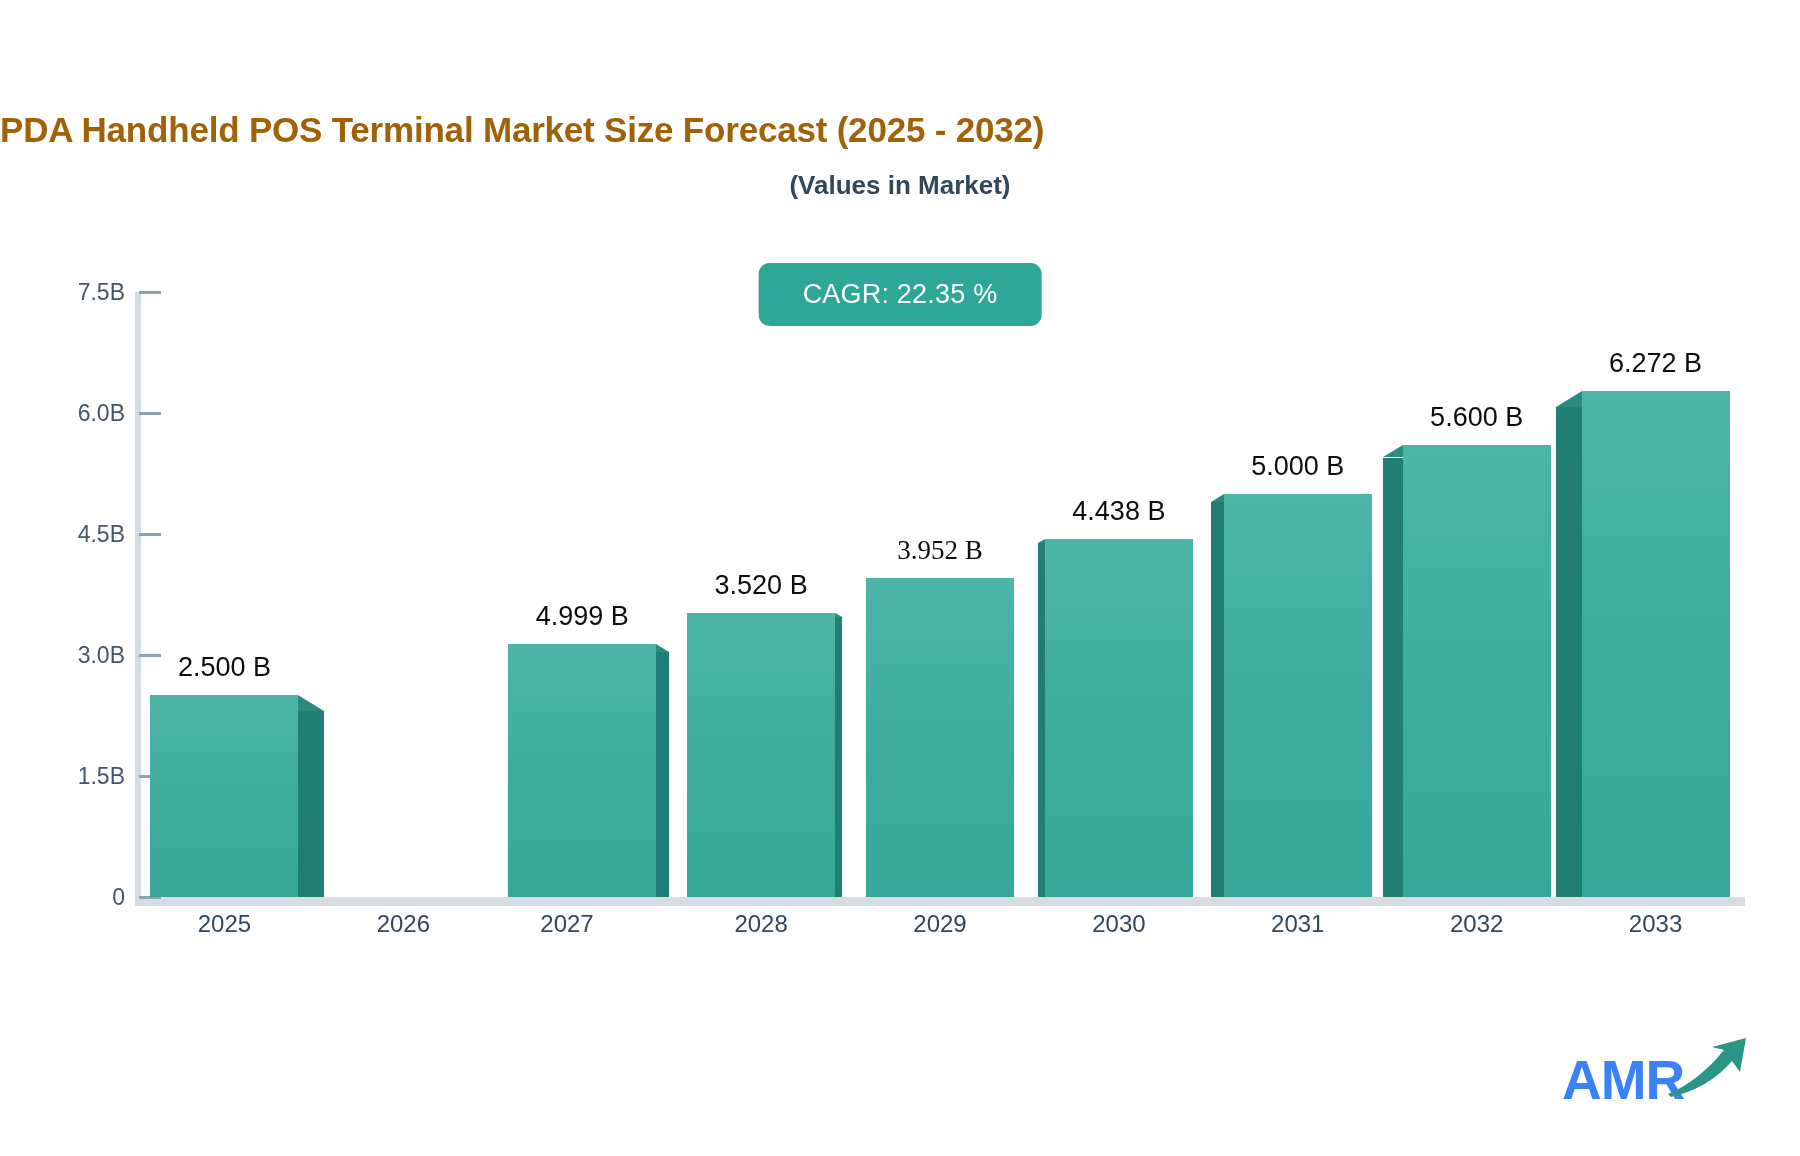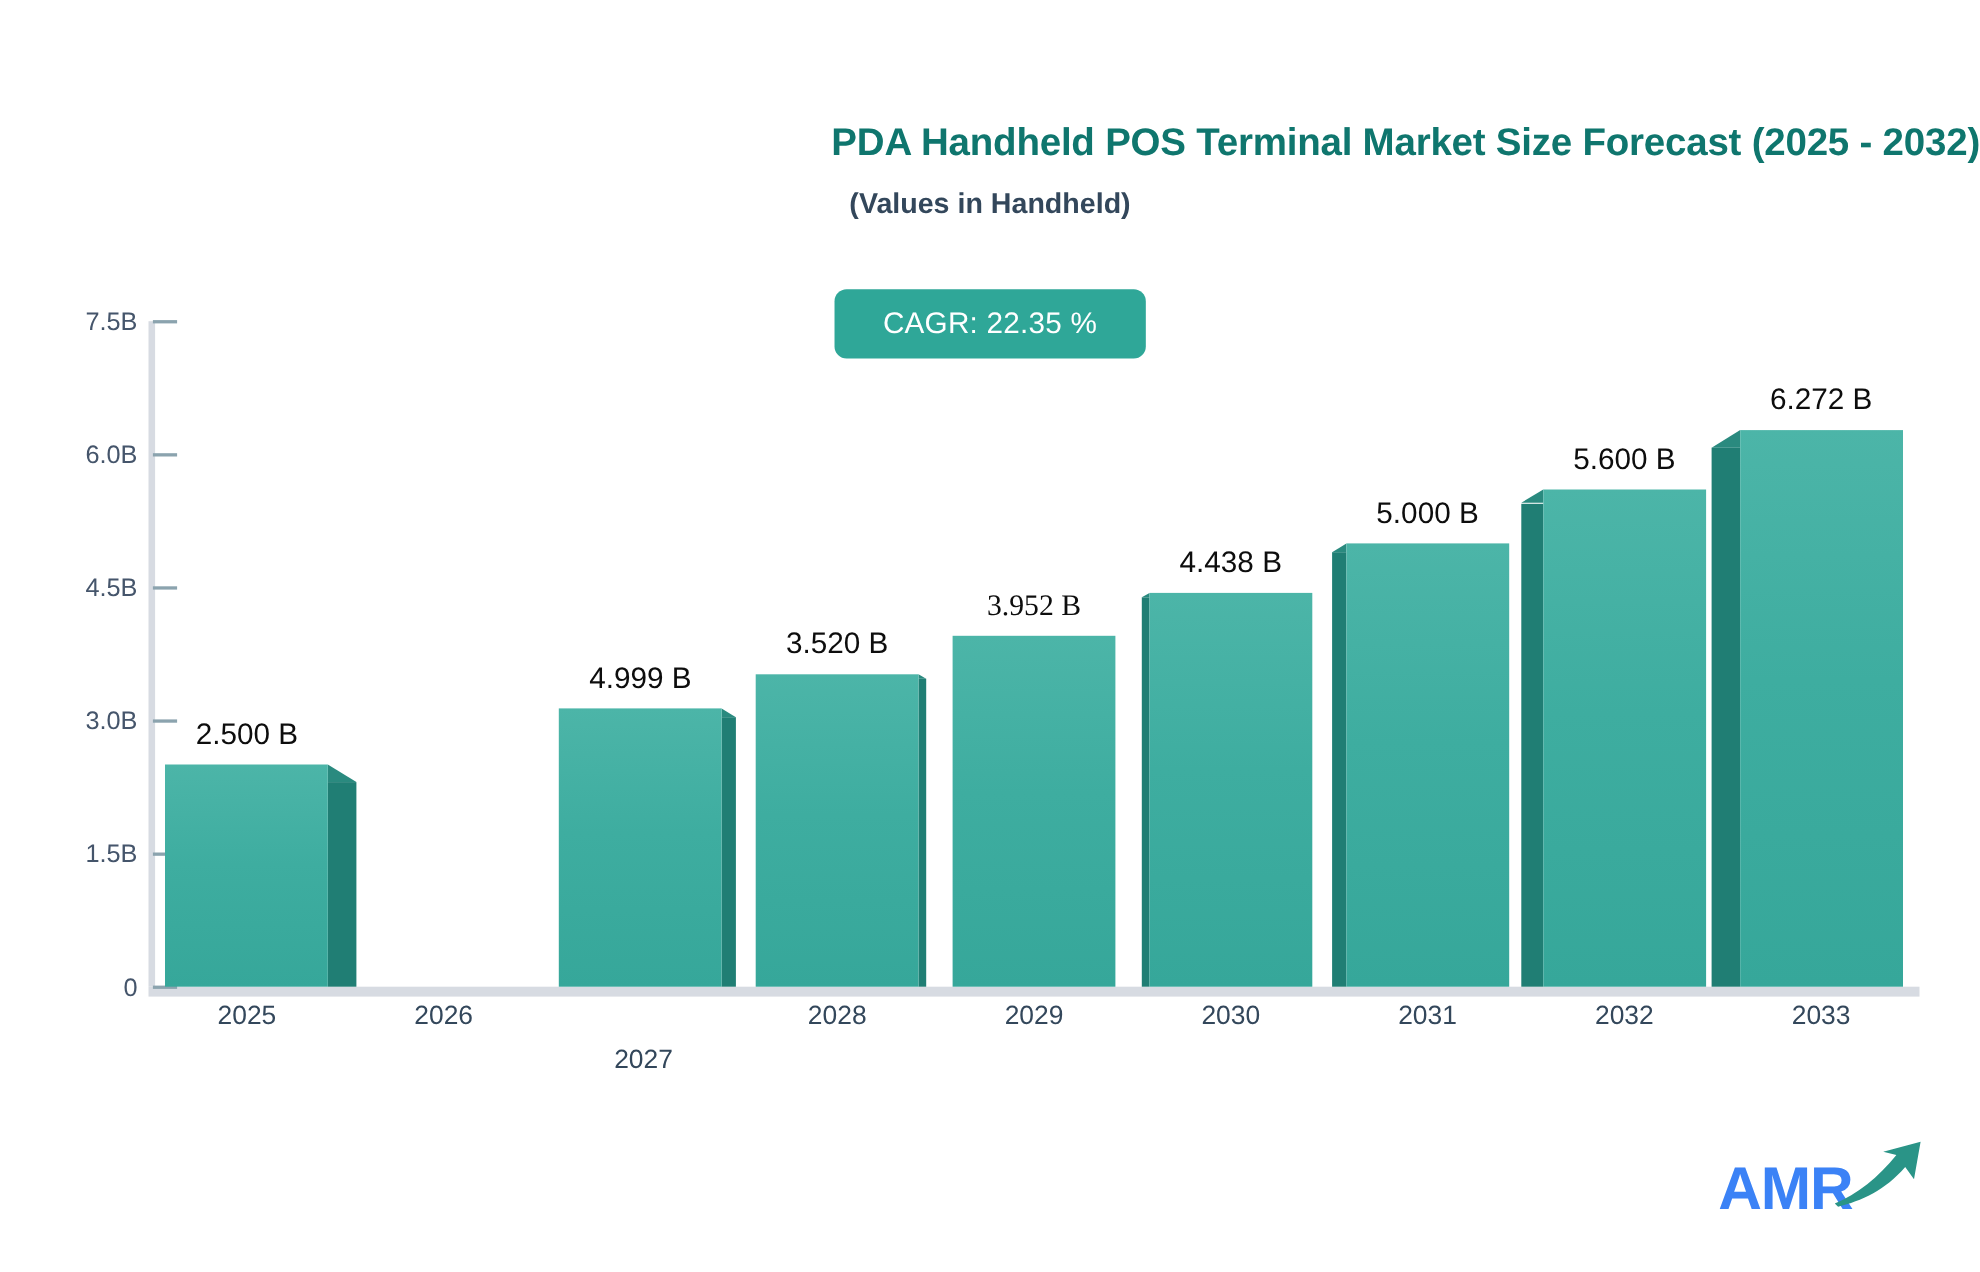--- a/index.html
+++ b/index.html
@@ -22,24 +22,24 @@
     height: 1156px;
     background: #ffffff;
   }
 
   
   .chart-title {
     position: absolute;
     top: 110px;
     left: 0;
     width: 1800px;
-    text-align: right;
+    text-align: left;
     font-size: 35px;
     font-weight: bold;
-    color: #0f766e;
+    color: #a16207;
     letter-spacing: -0.2px;
     white-space: nowrap;
   }
   .chart-subtitle {
     position: absolute;
     top: 170px;
     left: 0;
     width: 1800px;
     text-align: center;
     font-size: 26px;
@@ -205,21 +205,21 @@
     width: 86px;
     height: 62px;
   }
 </style>
 </head>
 <body>
 
 <div id="canvas">
 
   <div class="chart-title">PDA Handheld POS Terminal Market Size Forecast (2025 - 2032)</div>
-  <div class="chart-subtitle">(Values in Handheld)</div>
+  <div class="chart-subtitle">(Values in Market)</div>
 
   <div class="cagr-badge">CAGR: 22.35 %</div>
 
   <div id="plot">
     <div class="axis-y-spine"></div>
     <div class="axis-x-spine"></div>
     <div id="yticks">
         <div class="ytick" style="top: 605px;">
           <span class="ylabel">0</span>
           <span class="ymark"></span>
@@ -291,21 +291,21 @@
           <div class="bar-top" style="bottom: 489.941px; right: 148px; border-width: 16px 26px 0px 0px; border-right-color: rgb(42, 138, 127);"></div>
           <div class="bar-face" style="height: 505.941px;"></div>
           <div class="bar-value" style="bottom: 517.941px;">6.272 B</div>
         </div>
       </div>
   </div>
 
   <div class="xlabels" id="xlabels">
       <div class="xlabel" style="left: 89.4444px;">2025</div>
       <div class="xlabel" style="left: 268.333px;">2026</div>
-      <div class="xlabel" style="left: 450px; margin-top: 40px;">2027</div>
+      <div class="xlabel" style="left: 432px;">2027</div>
       <div class="xlabel" style="left: 626.111px;">2028</div>
       <div class="xlabel" style="left: 805px;">2029</div>
       <div class="xlabel" style="left: 983.889px;">2030</div>
       <div class="xlabel" style="left: 1162.78px;">2031</div>
       <div class="xlabel" style="left: 1341.67px;">2032</div>
       <div class="xlabel" style="left: 1520.56px;">2033</div>
     </div>
 
   <div class="logo">
     <div class="logo-text">AMR</div>

